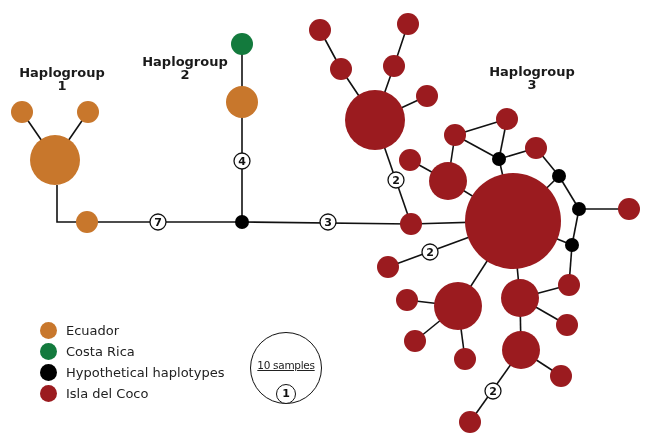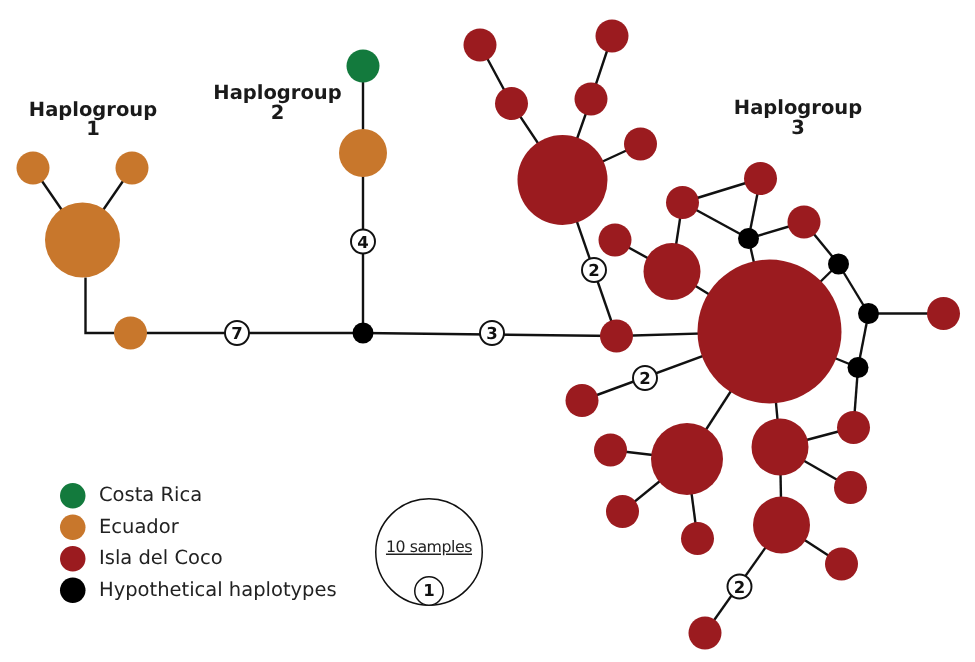--- a/index.html
+++ b/index.html
@@ -127,33 +127,33 @@
       <text x="62" y="90" text-anchor="middle" class="hg-label">1</text>
       <text x="185" y="66" text-anchor="middle" class="hg-label">Haplogroup</text>
       <text x="185" y="79" text-anchor="middle" class="hg-label">2</text>
       <text x="532" y="76" text-anchor="middle" class="hg-label">Haplogroup</text>
       <text x="532" y="89" text-anchor="middle" class="hg-label">3</text>
     </g>
 </svg>
 
 <div class="legend">
   <div class="legend-item">
+    <span class="legend-dot" style="background: rgb(200, 119, 44);"></span>
+    <span class="legend-text">Ecuador</span>
+  </div>
+  <div class="legend-item">
     <span class="legend-dot" style="background: rgb(19, 122, 61);"></span>
     <span class="legend-text">Costa Rica</span>
   </div>
   <div class="legend-item">
-    <span class="legend-dot" style="background: rgb(200, 119, 44);"></span>
-    <span class="legend-text">Ecuador</span>
+    <span class="legend-dot" style="background: rgb(0, 0, 0);"></span>
+    <span class="legend-text">Hypothetical haplotypes</span>
   </div>
   <div class="legend-item">
     <span class="legend-dot" style="background: rgb(155, 27, 31);"></span>
     <span class="legend-text">Isla del Coco</span>
-  </div>
-  <div class="legend-item">
-    <span class="legend-dot" style="background: rgb(0, 0, 0);"></span>
-    <span class="legend-text">Hypothetical haplotypes</span>
   </div>
 </div>
 
 <div class="scale">
   <div class="scale-label">10 samples</div>
   <div class="scale-small">1</div>
 </div>
 
 </body></html>

